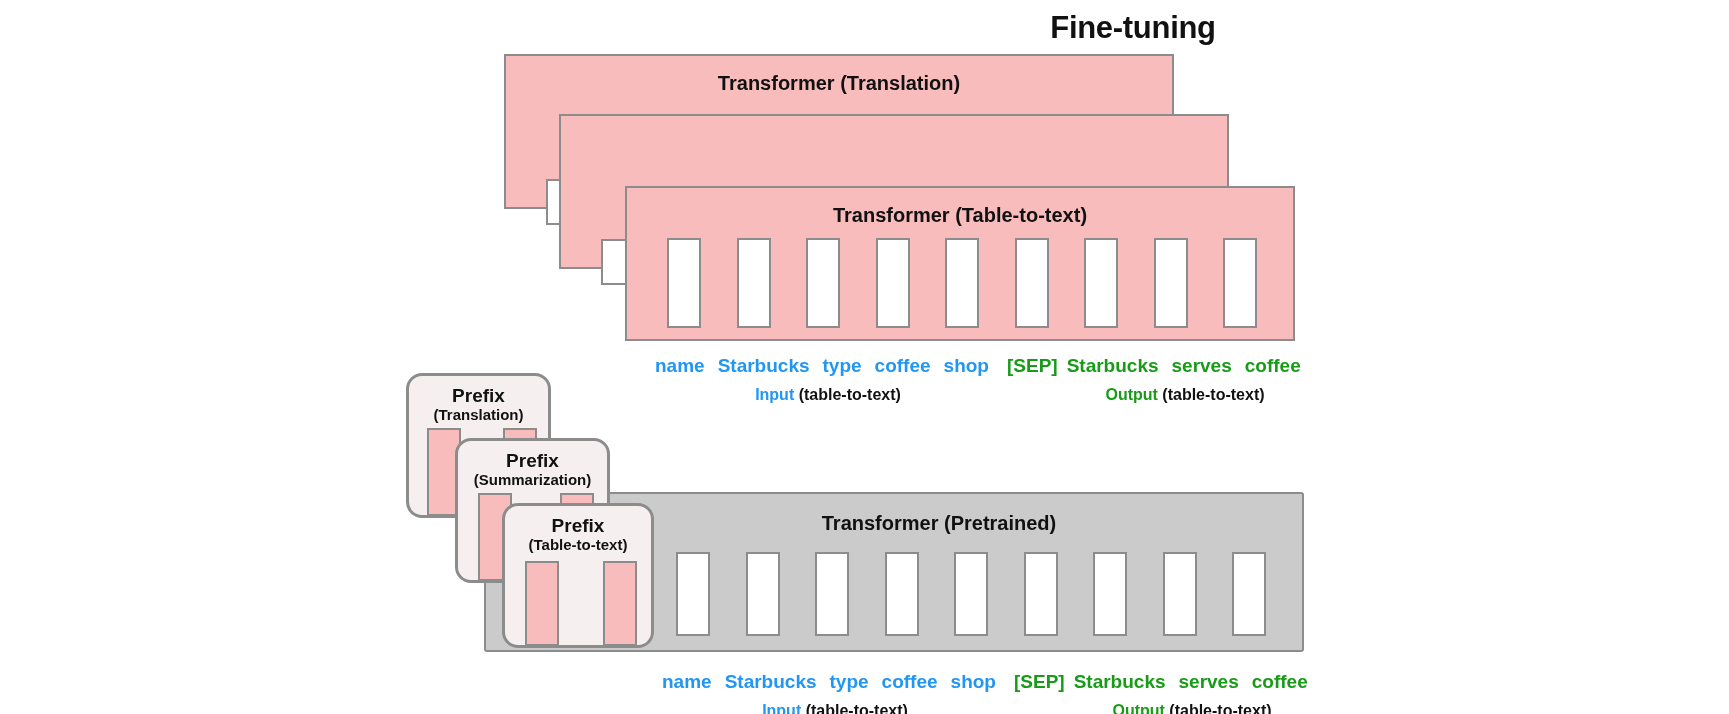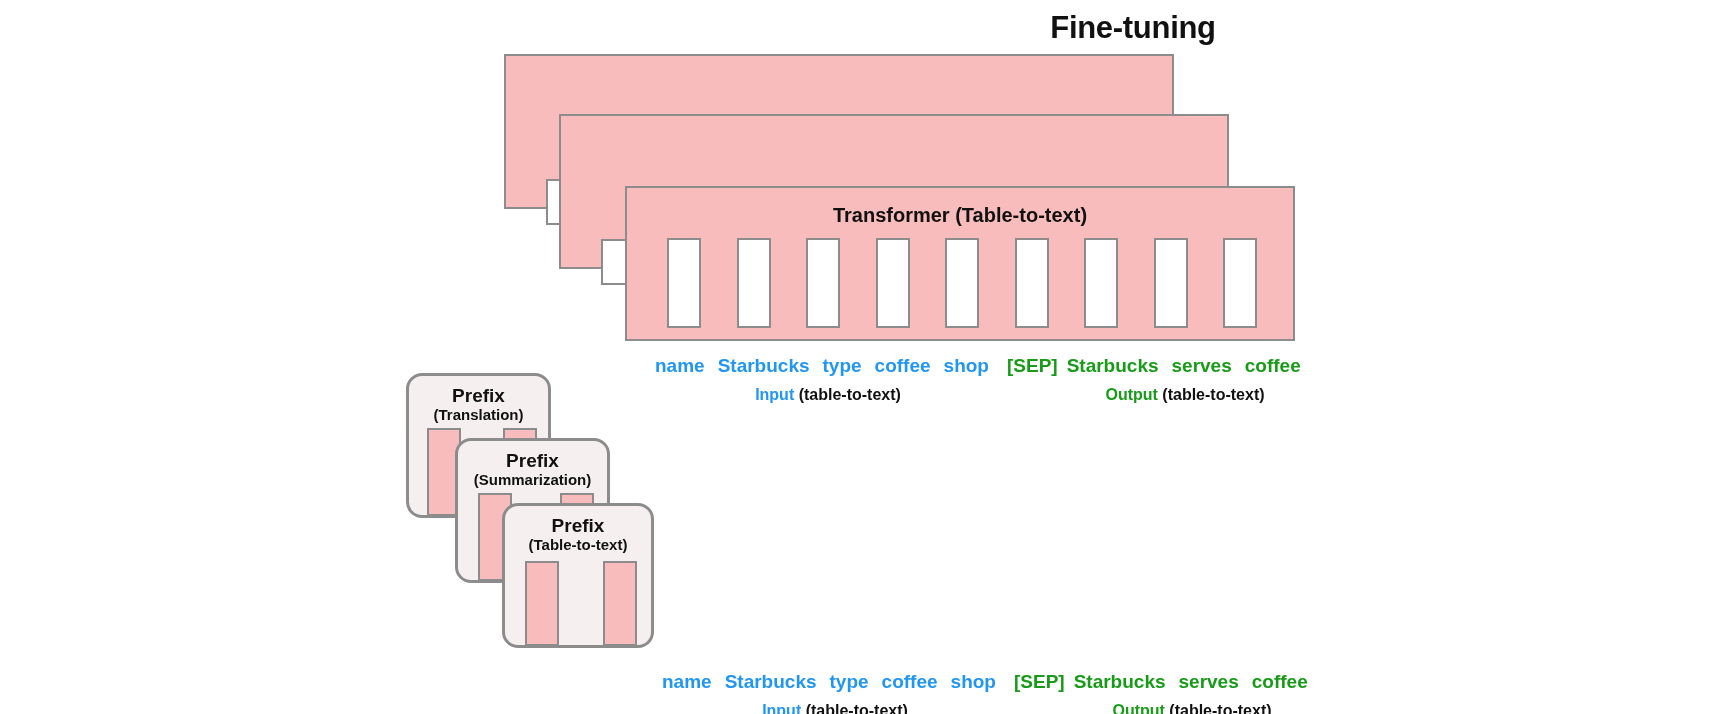--- a/index.html
+++ b/index.html
@@ -97,20 +97,21 @@
   .io-label .tag-out{ color:#189c18; }
 </style>
 </head>
 <body>
 
 <div id="stage">
 
   <div class="section-title" id="fine-tuning-title">Fine-tuning</div>
 
   <div class="slab pink" style="left:504px;top:46px;width:670px;height:155px;">
+    <div class="slab-label" style="top:16px;">Transformer (Translation)</div>
     <div class="cells" style="left:40px;bottom:-18px;width:590px;height:46px;">
       <div class="cell" style="width:34px;height:46px;"></div>
       <div class="cell" style="width:34px;height:46px;"></div>
       <div class="cell" style="width:34px;height:46px;"></div>
       <div class="cell" style="width:34px;height:46px;"></div>
       <div class="cell" style="width:34px;height:46px;"></div>
       <div class="cell" style="width:34px;height:46px;"></div>
       <div class="cell" style="width:34px;height:46px;"></div>
       <div class="cell" style="width:34px;height:46px;"></div>
       <div class="cell" style="width:34px;height:46px;"></div>
@@ -167,20 +168,34 @@
   </div>
 
   <div class="io-label" style="left:828px;top:378px;">
     <span class="tag-in">Input</span><span> (table-to-text)</span>
   </div>
   <div class="io-label" style="left:1185px;top:378px;">
     <span class="tag-out">Output</span><span> (table-to-text)</span>
   </div>
 
 
+  <div class="slab gray" style="left:484px;top:484px;width:820px;height:160px;">
+    <div class="slab-label" style="top:18px;left:90px;right:0;">Transformer  (Pretrained)</div>
+    <div class="cells" style="left:190px;top:58px;width:590px;height:84px;">
+      <div class="cell" style="width:34px;height:84px;"></div>
+      <div class="cell" style="width:34px;height:84px;"></div>
+      <div class="cell" style="width:34px;height:84px;"></div>
+      <div class="cell" style="width:34px;height:84px;"></div>
+      <div class="cell" style="width:34px;height:84px;"></div>
+      <div class="cell" style="width:34px;height:84px;"></div>
+      <div class="cell" style="width:34px;height:84px;"></div>
+      <div class="cell" style="width:34px;height:84px;"></div>
+      <div class="cell" style="width:34px;height:84px;"></div>
+    </div>
+  </div>
 
   <div class="prefix-box" style="left:406px;top:365px;width:145px;height:145px;">
     <div class="prefix-label" style="top:10px;">
       <span class="l1">Prefix</span>
       <span class="l2">(Translation)</span>
     </div>
     <div class="cells" style="left:18px;top:52px;width:110px;height:88px;">
       <div class="cell pinkfill" style="width:34px;height:88px;"></div>
       <div class="cell pinkfill" style="width:34px;height:88px;"></div>
     </div>

